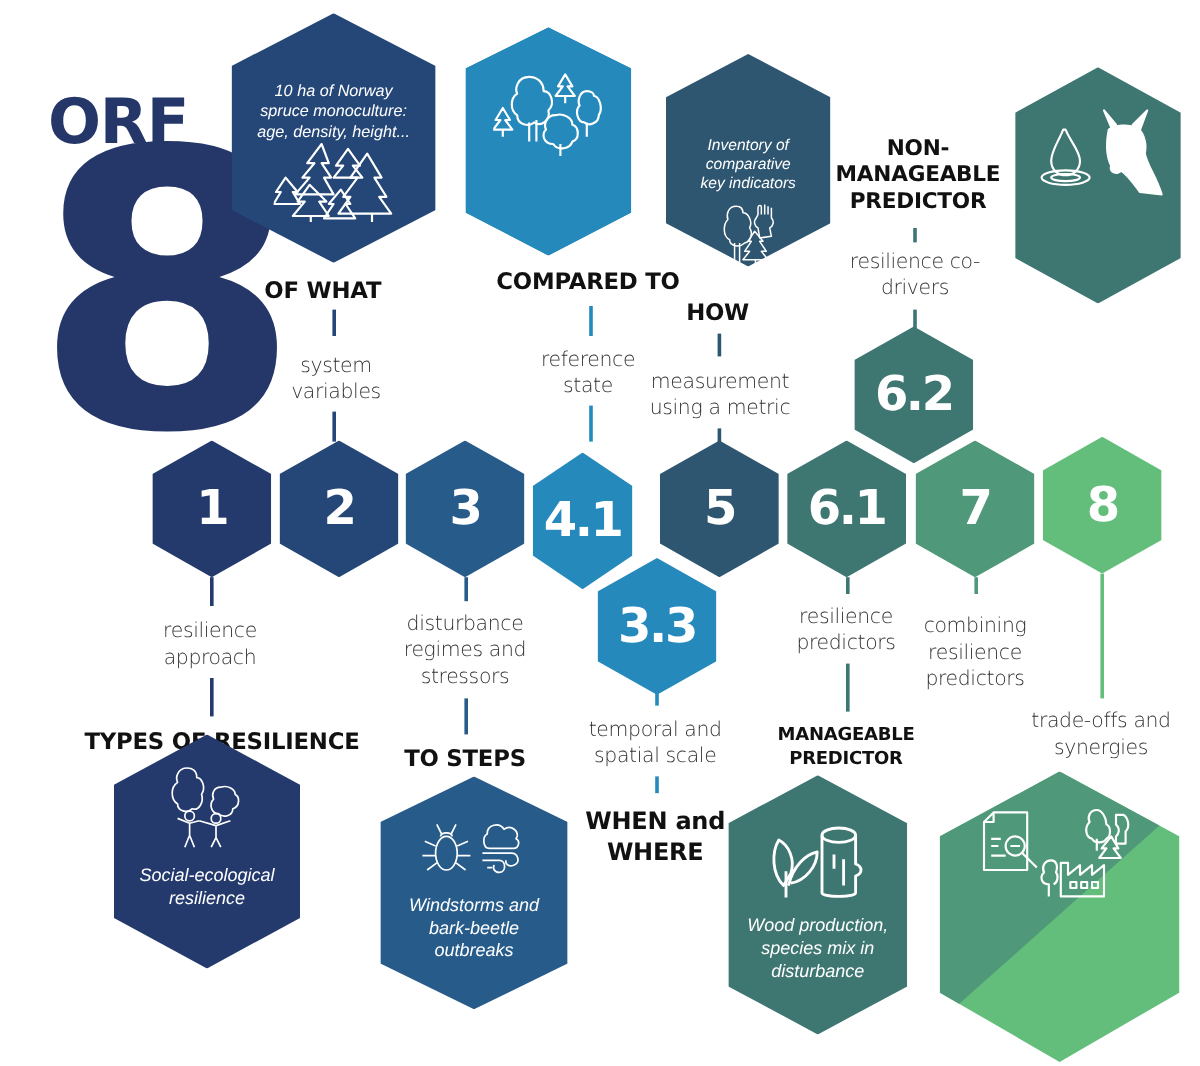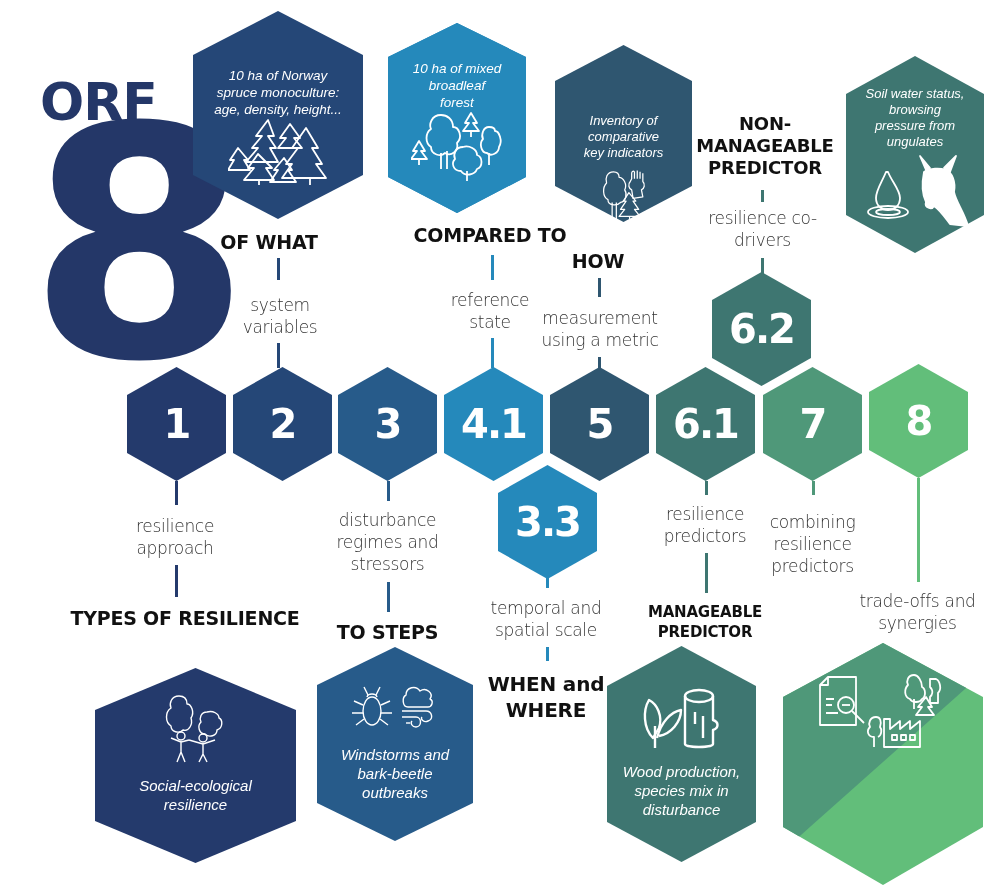--- a/index.html
+++ b/index.html
@@ -50,25 +50,20 @@
     </svg>
   </div>
 </div>
 
 <div class="hex" style="left:388px;top:5px;width:138px;height:208px;">
   <svg class="shape" viewBox="0 0 138 208" preserveAspectRatio="none">
       <polygon points="69,18 138,52 138,172 69,208 0,172 0,52" fill="#2589bb"></polygon>
       <polygon points="69,18 138,52 138,172 69,208 0,172 0,52" fill="#2589bb"></polygon>
     </svg>
   <div class="inner" style="justify-content:flex-start;padding-top:55px;box-sizing:border-box;">
-    <div class="hex-text">
-      <div>10 ha of mixed</div>
-      <div>broadleaf</div>
-      <div>forest</div>
-    </div>
     <svg class="icon" width="92" height="70" viewBox="0 0 92 70" fill="none" stroke="#fff" stroke-width="1.8" stroke-linejoin="round">
       <path d="M30,4 C20,4 18,14 20,18 C14,22 14,32 20,36 C20,44 30,46 34,42 C40,46 48,40 46,32 C52,26 48,16 42,16 C42,8 36,4 30,4 Z"></path>
       <path d="M30,42 L30,58 M36,40 L36,58"></path>
       <path d="M60,2 L54,12 L58,12 L52,20 L68,20 L62,12 L66,12 Z"></path>
         <line x1="60" y1="20" x2="60" y2="26"></line>
       <path d="M78,16 C72,16 70,24 72,28 C68,32 70,42 76,42 C80,46 88,42 88,36 C92,30 88,20 84,20 C84,18 82,16 78,16 Z"></path>
         <line x1="78" y1="42" x2="78" y2="54"></line>
       <path d="M52,36 C44,36 42,44 44,48 C40,52 42,60 50,60 C54,66 64,64 66,58 C72,56 72,46 66,44 C66,38 58,34 52,36 Z"></path>
         <line x1="56" y1="60" x2="56" y2="70"></line>
       <path d="M8,30 L2,40 L6,40 L0,48 L16,48 L10,40 L14,40 Z"></path>
@@ -95,26 +90,20 @@
       <path d="M50,4 L50,14 M54,2 L54,14 M58,4 L58,14 M62,6 L62,18 C66,22 64,28 60,30 L62,40 L48,42 L46,30 C42,28 40,22 44,18 L46,14 L46,6 C46,4 48,2 50,4"></path>
     </svg>
   </div>
 </div>
 
 <div class="hex" style="left:846px;top:56px;width:138px;height:197px;">
   <svg class="shape" viewBox="0 0 138 197" preserveAspectRatio="none">
       <polygon points="69,0 138,38 138,159 69,197 0,159 0,38" fill="#3e7671"></polygon>
     </svg>
   <div class="inner" style="justify-content:flex-start;padding-top:30px;box-sizing:border-box;">
-    <div class="hex-text" style="font-size:13px;line-height:16px;">
-      <div>Soil water status,</div>
-      <div>browsing</div>
-      <div>pressure from</div>
-      <div>ungulates</div>
-    </div>
     <svg class="icon" style="margin-top:2px;" width="110" height="78" viewBox="0 0 110 78" fill="none" stroke="#fff" stroke-width="1.8" stroke-linejoin="round">
       <path d="M26,20 C22,30 16,38 16,46 C16,54 22,58 28,58 C34,58 40,54 40,46 C40,38 32,30 28,20 Z"></path>
       <ellipse cx="28" cy="60" rx="20" ry="6"></ellipse>
       <ellipse cx="28" cy="60" rx="12" ry="3"></ellipse>
       <path d="M66,18 L60,4 L70,16 Z M84,16 L96,4 L90,20 Z" fill="#fff"></path>
       <path d="M64,20 C62,30 62,42 66,50 C64,56 72,58 74,54 C80,58 84,64 90,72 L108,74 C104,60 96,50 94,40 C96,30 92,20 86,18 C80,16 70,16 64,20 Z" fill="#fff"></path>
     </svg>
   </div>
 </div>
 
@@ -171,21 +160,21 @@
     </div>
 </div>
 <div class="hex" style="left:338px;top:367px;width:99px;height:114px;">
   <svg class="shape" viewBox="0 0 99 114" preserveAspectRatio="none">
       <polygon points="49.5,0 99,28 99,86 49.5,114 0,86 0,28" fill="#275b8a"></polygon>
     </svg>
   <div class="inner">
       <span class="num">3</span>
     </div>
 </div>
-<div class="hex" style="left:444px;top:367px;width:99px;height:114px;">
+<div class="hex" style="left:444px;top:377px;width:83px;height:114px;">
   <svg class="shape" viewBox="0 0 99 114" preserveAspectRatio="none">
       <polygon points="49.5,0 99,28 99,86 49.5,114 0,86 0,28" fill="#2589bb"></polygon>
     </svg>
   <div class="inner">
       <span class="num">4.1</span>
     </div>
 </div>
 <div class="hex" style="left:550px;top:367px;width:99px;height:114px;">
   <svg class="shape" viewBox="0 0 99 114" preserveAspectRatio="none">
       <polygon points="49.5,0 99,28 99,86 49.5,114 0,86 0,28" fill="#2f5670"></polygon>
@@ -280,21 +269,21 @@
   <div>resilience</div>
   <div>predictors</div>
 </div>
 
 <div class="vline" style="left:917px;top:478px;height:104px;background:#62be7a;"></div>
 <div class="label-light" style="left:855px;top:590px;width:125px;">
   <div>trade-offs and</div>
   <div>synergies</div>
 </div>
 
-<div class="hex" style="left:95px;top:668px;width:201px;height:195px;">
+<div class="hex" style="left:95px;top:612px;width:155px;height:195px;">
   <svg class="shape" viewBox="0 0 173 195" preserveAspectRatio="none">
       <polygon points="86.5,0 173,42 173,153 86.5,195 0,153 0,42" fill="#243a6c"></polygon>
     </svg>
   <div class="inner" style="justify-content:flex-start;padding-top:26px;box-sizing:border-box;">
     <svg class="icon" width="70" height="70" viewBox="0 0 70 70" fill="none" stroke="#fff" stroke-width="1.4" stroke-linejoin="round">
       <path d="M18,2 C10,2 8,10 10,14 C4,18 4,28 10,32 C10,38 18,40 22,36 C28,38 32,30 30,24 C34,18 30,10 26,10 C26,4 22,2 18,2 Z"></path>
       <path d="M46,18 C40,18 38,24 40,28 C36,32 38,40 44,40 C48,44 56,42 56,36 C62,34 62,26 58,24 C58,20 52,16 46,18 Z"></path>
       <circle cx="20" cy="42" r="4"></circle>
         <circle cx="42" cy="44" r="4"></circle>
       <path d="M10,44 L20,48 L28,46 M20,48 L20,58 L16,68 M20,58 L24,68"></path>

